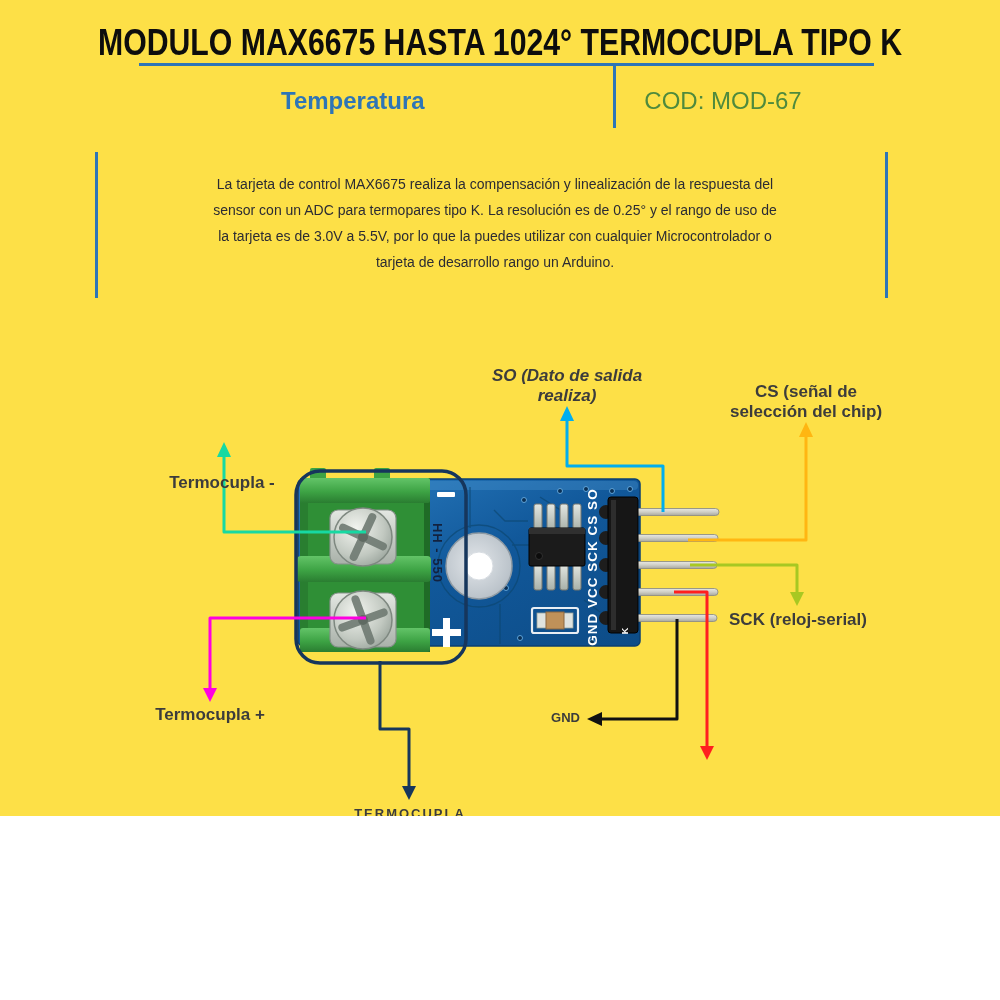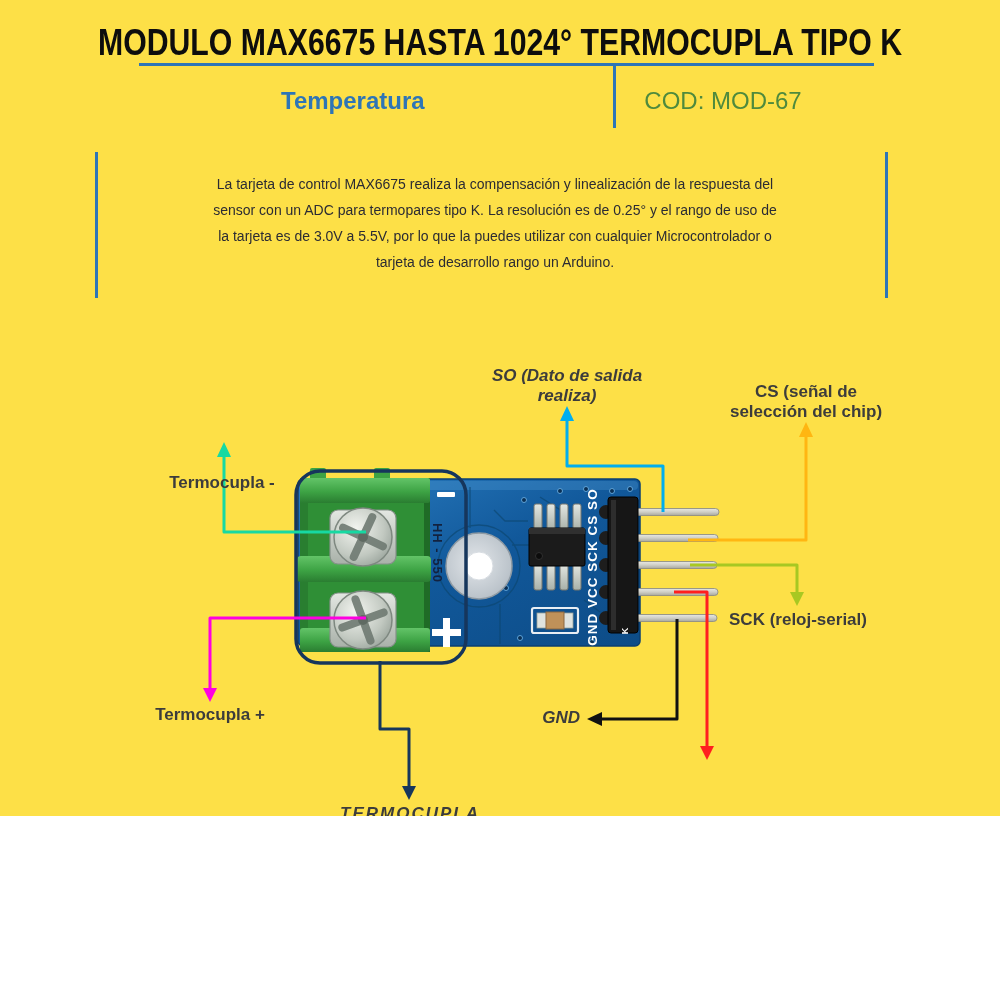--- a/index.html
+++ b/index.html
@@ -14,21 +14,21 @@
   .vdiv{left:613px;top:66px;width:3px;height:62px;background:#2e75b6;}
   .tagline{left:281px;top:87px;width:200px;font-size:24px;font-weight:bold;color:#2e75b6;}
   .codetxt{left:623px;top:87px;width:200px;text-align:center;font-size:24px;font-weight:normal;color:#4f8a3d;}
   
   .descbar{top:152px;width:3px;height:146px;background:#2e75b6;}
   .desc{left:105px;top:171px;width:780px;text-align:center;color:#2b2b33;
         font-size:14px;line-height:26px;font-weight:400;}
   .desc div{white-space:nowrap;}
   
   .dlabel{font-size:17px;font-weight:bold;color:#3c3c3c;line-height:20px;text-align:center;}
-  .big{font-size:17px;font-style:italic;}
+  .big{font-size:13px;}
   
   .brand{left:46px;top:932px;width:140px;text-align:center;font-size:19px;font-weight:800;
          color:#1452c8;letter-spacing:.5px;text-shadow:1px 1px 0 rgba(235,195,0,.85);}
   svg{display:block;}
 </style>
 </head>
 <body>
 
 <div class="canvas">
 

